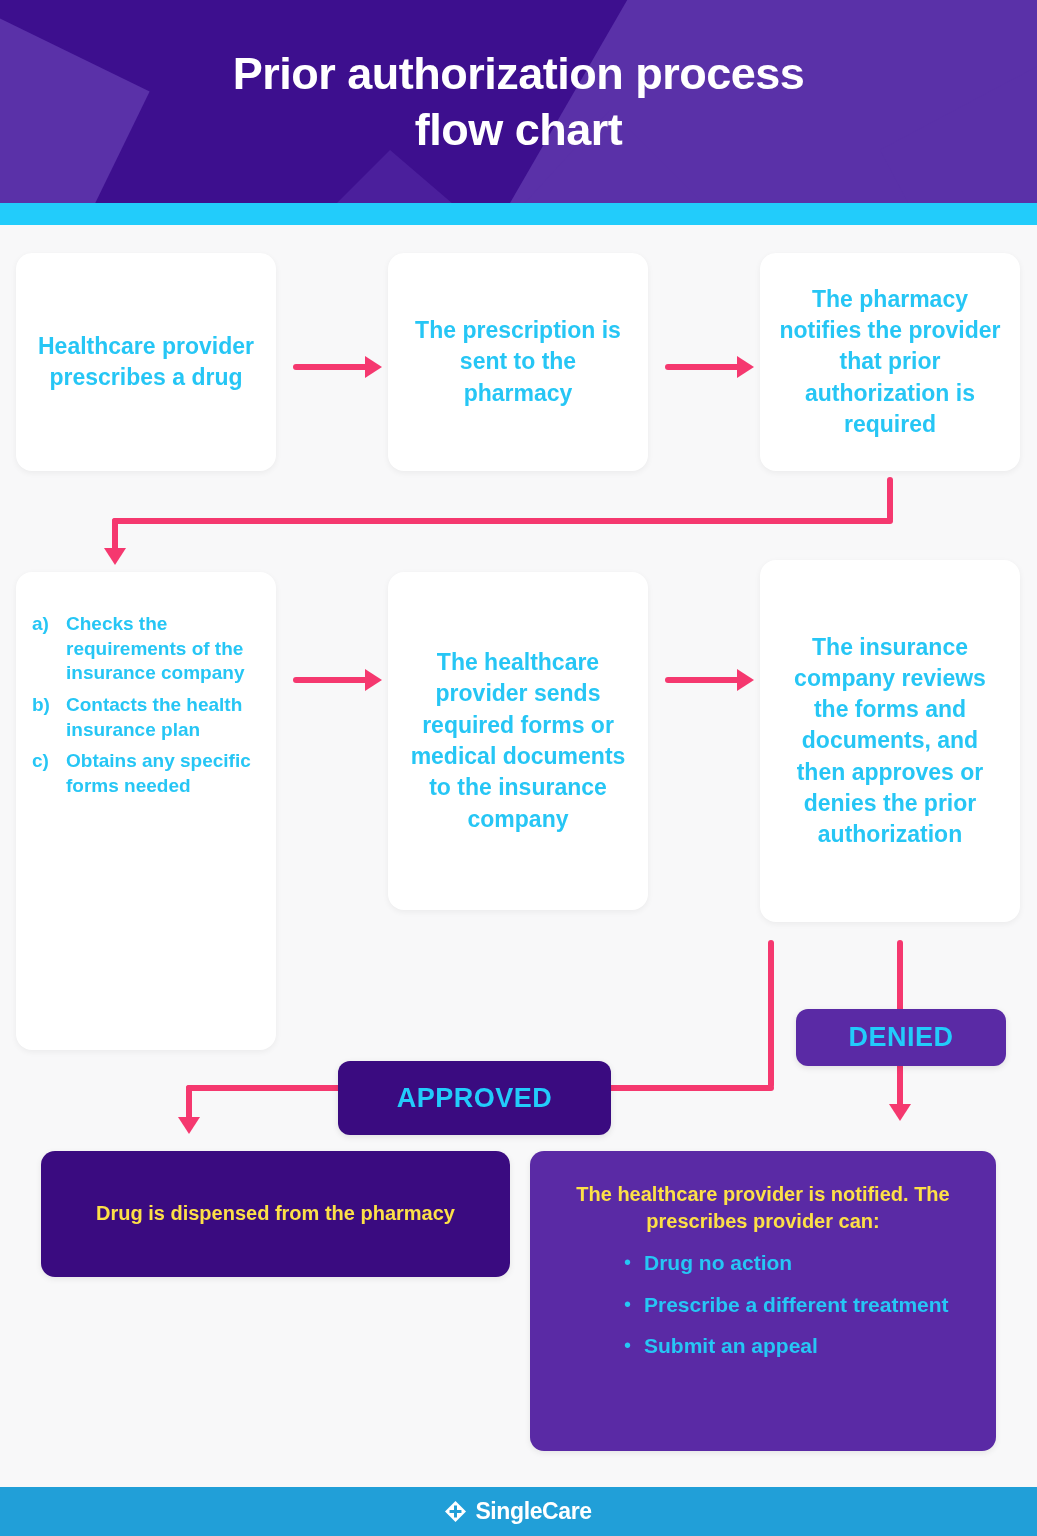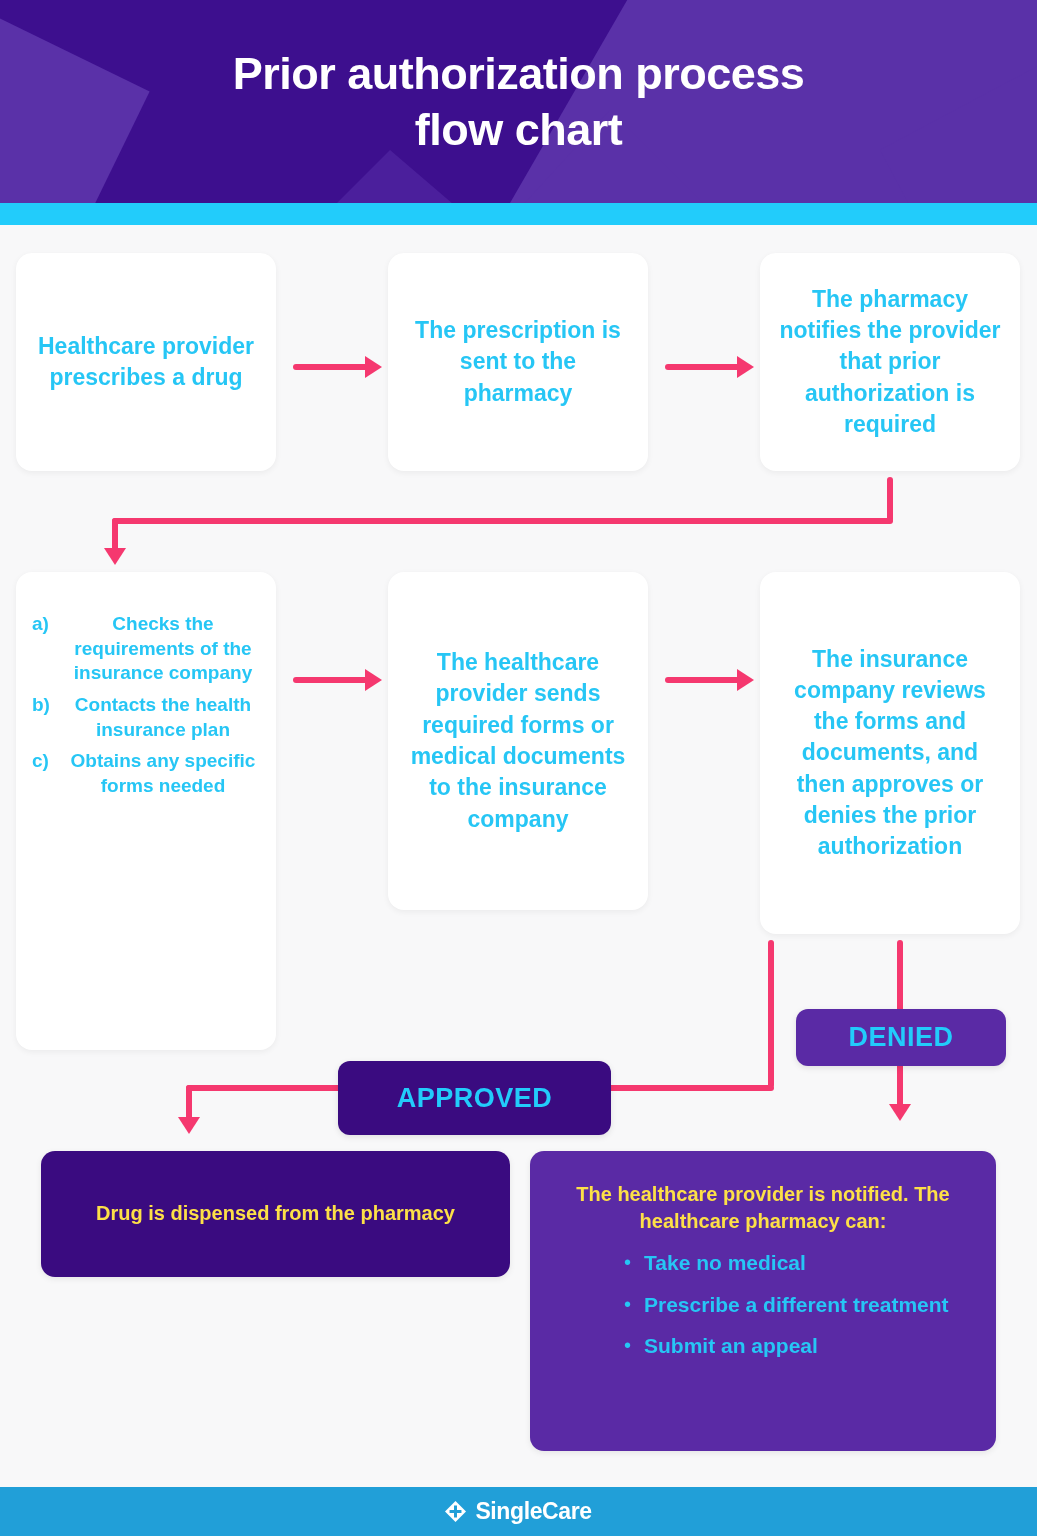--- a/index.html
+++ b/index.html
@@ -67,21 +67,21 @@
     position: absolute; border-radius: 12px;
     display: flex; align-items: center; justify-content: center;
     color: #22ccfb; font-weight: bold; font-size: 27px; letter-spacing: 0.5px;
     box-shadow: 0 2px 6px rgba(0,0,0,0.10);
   }
 
   
   .alist { margin-top: 14px; }
   .arow { display: flex; margin-bottom: 7px; }
   .amark { color: #26c6f5; font-weight: bold; font-size: 19px; width: 34px; flex: none; line-height: 1.3; }
-  .atext { color: #26c6f5; font-weight: bold; font-size: 19px; line-height: 1.3; text-align: center; }
+  .atext { color: #26c6f5; font-weight: bold; font-size: 19px; line-height: 1.3; }
 
   
   .blist { margin-top: 14px; padding-left: 72px; }
   .brow { display: flex; margin-bottom: 14px; }
   .bdot { color: #26c6f5; font-size: 20px; width: 20px; flex: none; line-height: 1.3; }
   .btext { color: #26c6f5; font-weight: bold; font-size: 21px; line-height: 1.3; }
 
   
   .cn { position: absolute; background: #f5386f; }
   .cn-h { height: 6px; border-radius: 3px; }
@@ -170,21 +170,21 @@
   <div class="cn cn-h" style="left:293px; top:677px; width:75px;"></div>
   <div class="arrowhead ah-right" style="left:365px; top:669px;"></div>
 
   <div class="card" style="left:388px; top:572px; width:260px; height:338px;">
     <div class="card-title">The healthcare provider sends required forms or medical documents to the insurance company</div>
   </div>
 
   <div class="cn cn-h" style="left:665px; top:677px; width:75px;"></div>
   <div class="arrowhead ah-right" style="left:737px; top:669px;"></div>
 
-  <div class="card" style="left:760px; top:572px; width:260px; height:362px;">
+  <div class="card" style="left:760px; top:560px; width:260px; height:362px;">
     <div class="card-title">The insurance company reviews the forms and documents, and then approves or denies the prior authorization</div>
   </div>
 
   <div class="cn cn-v" style="left:768px; top:940px; height:148px;"></div>
   <div class="cn cn-h" style="left:186px; top:1085px; width:588px;"></div>
   <div class="cn cn-v" style="left:186px; top:1085px; height:35px;"></div>
   <div class="arrowhead ah-down" style="left:178px; top:1117px;"></div>
 
   <div class="badge" style="left:338px; top:1061px; width:273px; height:74px; background:#3a0b80;">
     <span>APPROVED</span>
@@ -195,25 +195,25 @@
 
   <div class="badge" style="left:796px; top:1009px; width:210px; height:57px; background:#5a2aa5;">
     <span>DENIED</span>
   </div>
 
   <div class="pbox" style="left:41px; top:1151px; width:469px; height:126px; background:#3a0b80; display:flex; align-items:center; justify-content:center; padding:12px 20px;">
     <div class="pbox-title">Drug is dispensed from the pharmacy</div>
   </div>
 
   <div class="pbox" style="left:530px; top:1151px; width:466px; height:300px; background:#5a2aa5; padding:30px 22px;">
-    <div class="pbox-title">The healthcare provider is notified. The healthcare pharmacy can:</div>
+    <div class="pbox-title">The healthcare provider is notified. The prescribes provider can:</div>
     <div class="blist">
       <div class="brow">
         <span class="bdot">•</span>
-        <span class="btext">Take no medical</span>
+        <span class="btext">Drug no action</span>
       </div>
       <div class="brow">
         <span class="bdot">•</span>
         <span class="btext">Prescribe a different treatment</span>
       </div>
       <div class="brow">
         <span class="bdot">•</span>
         <span class="btext">Submit an appeal</span>
       </div>
     </div>

